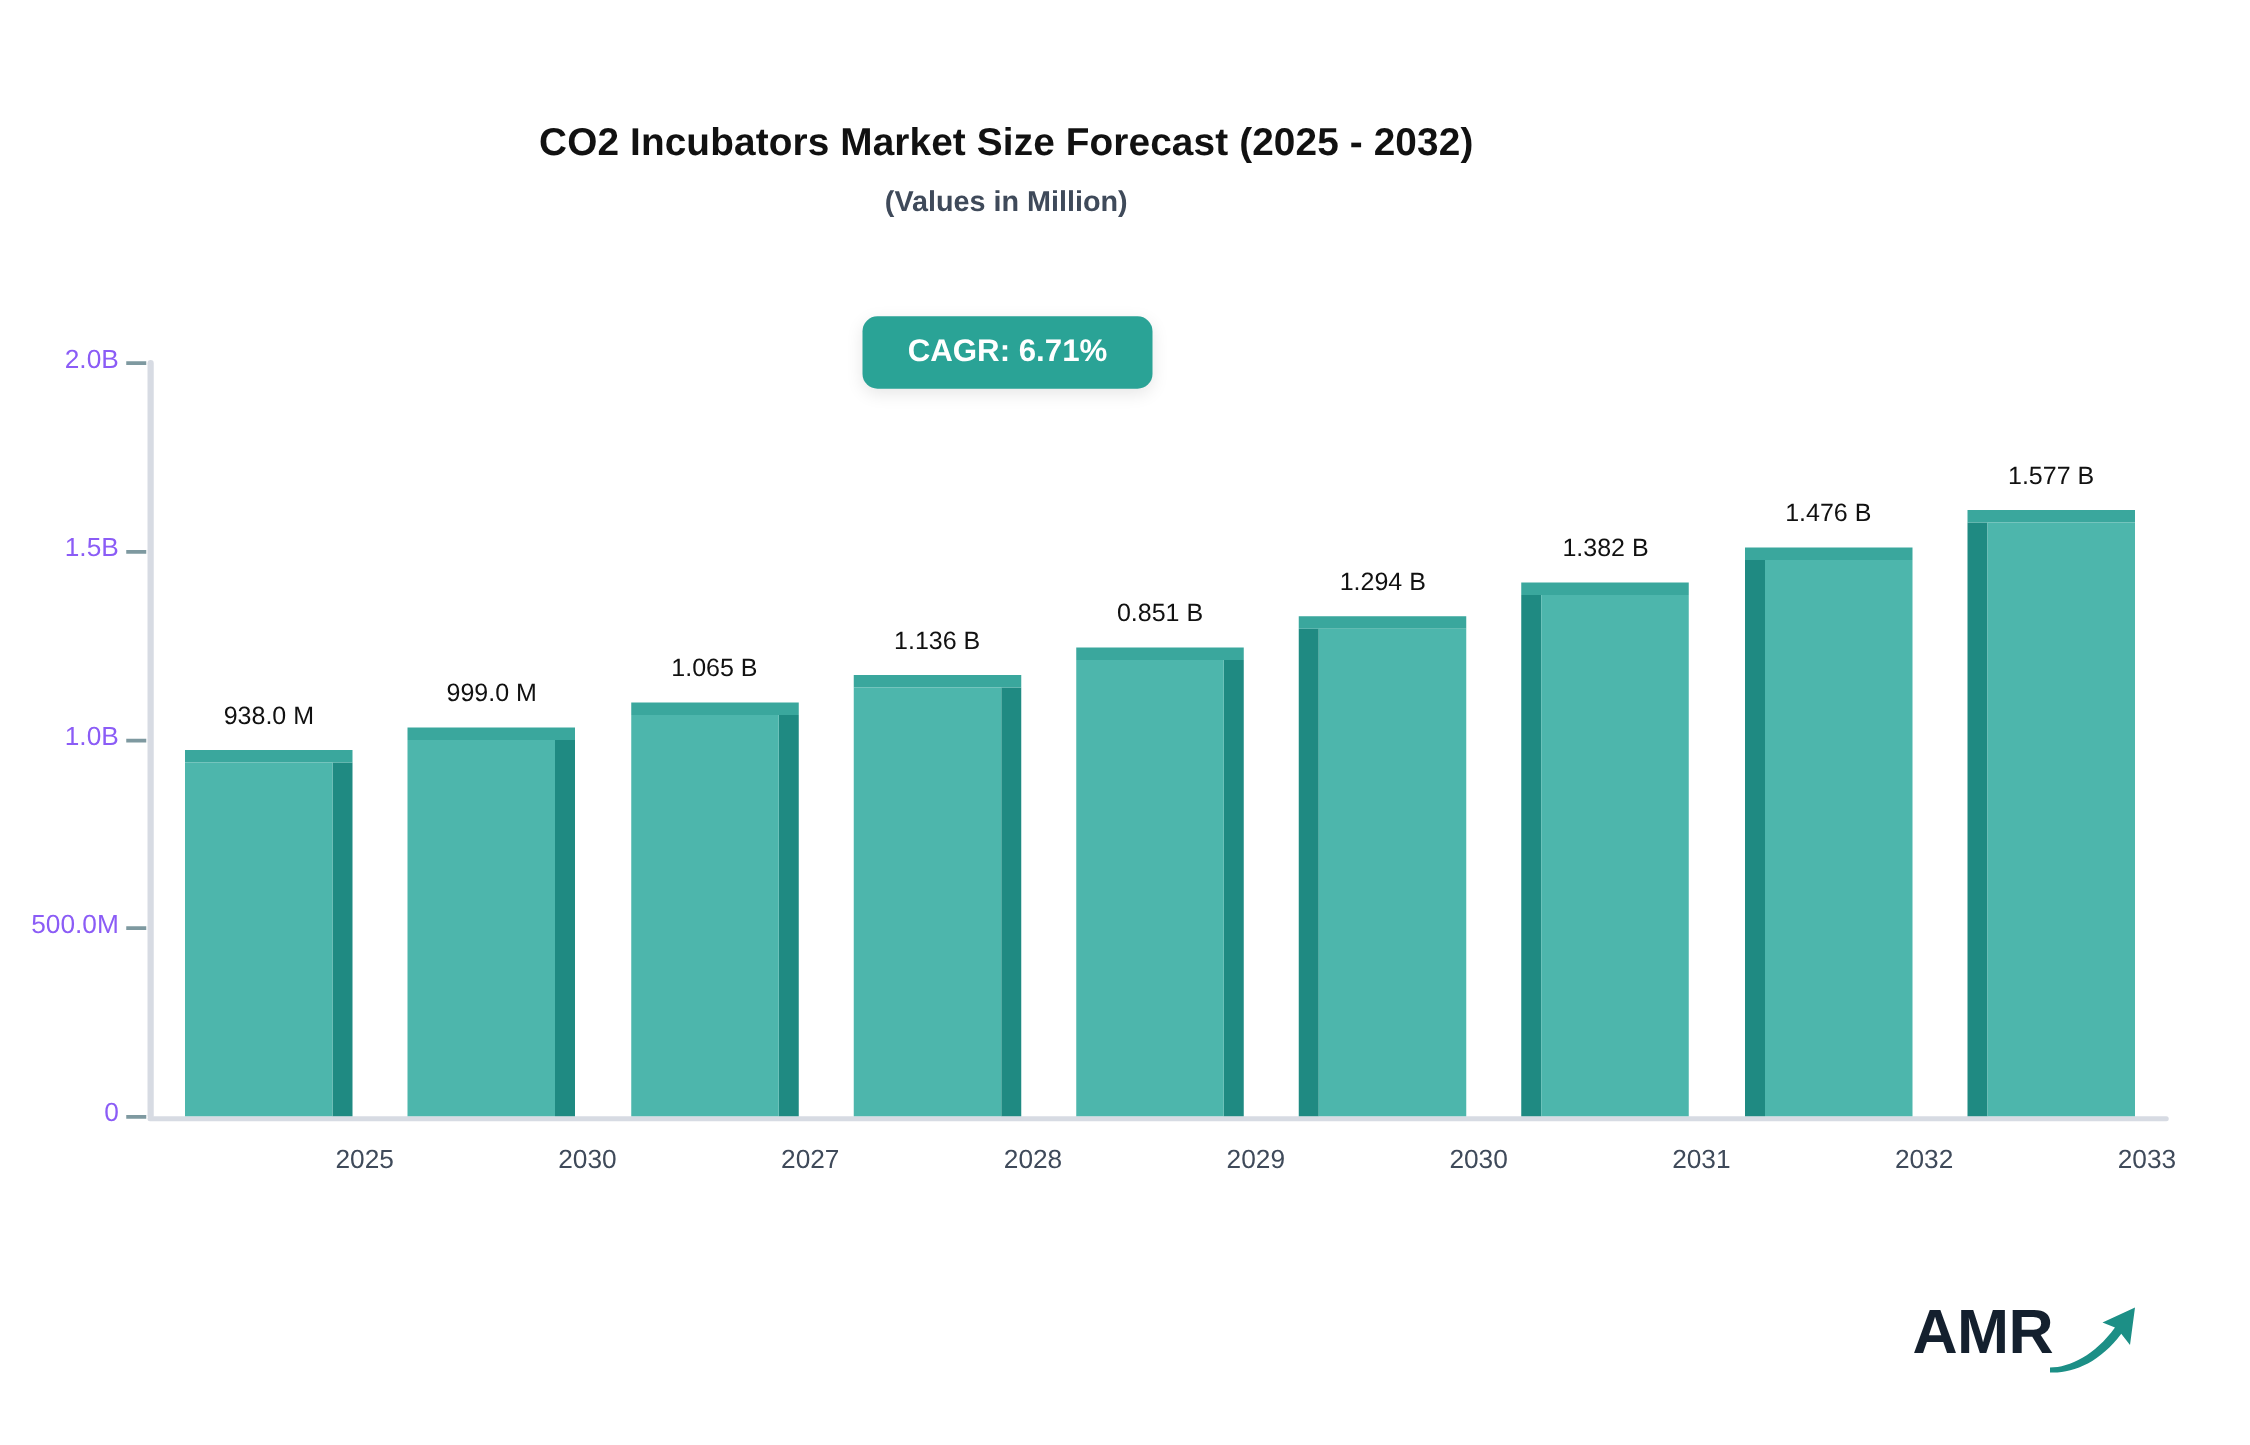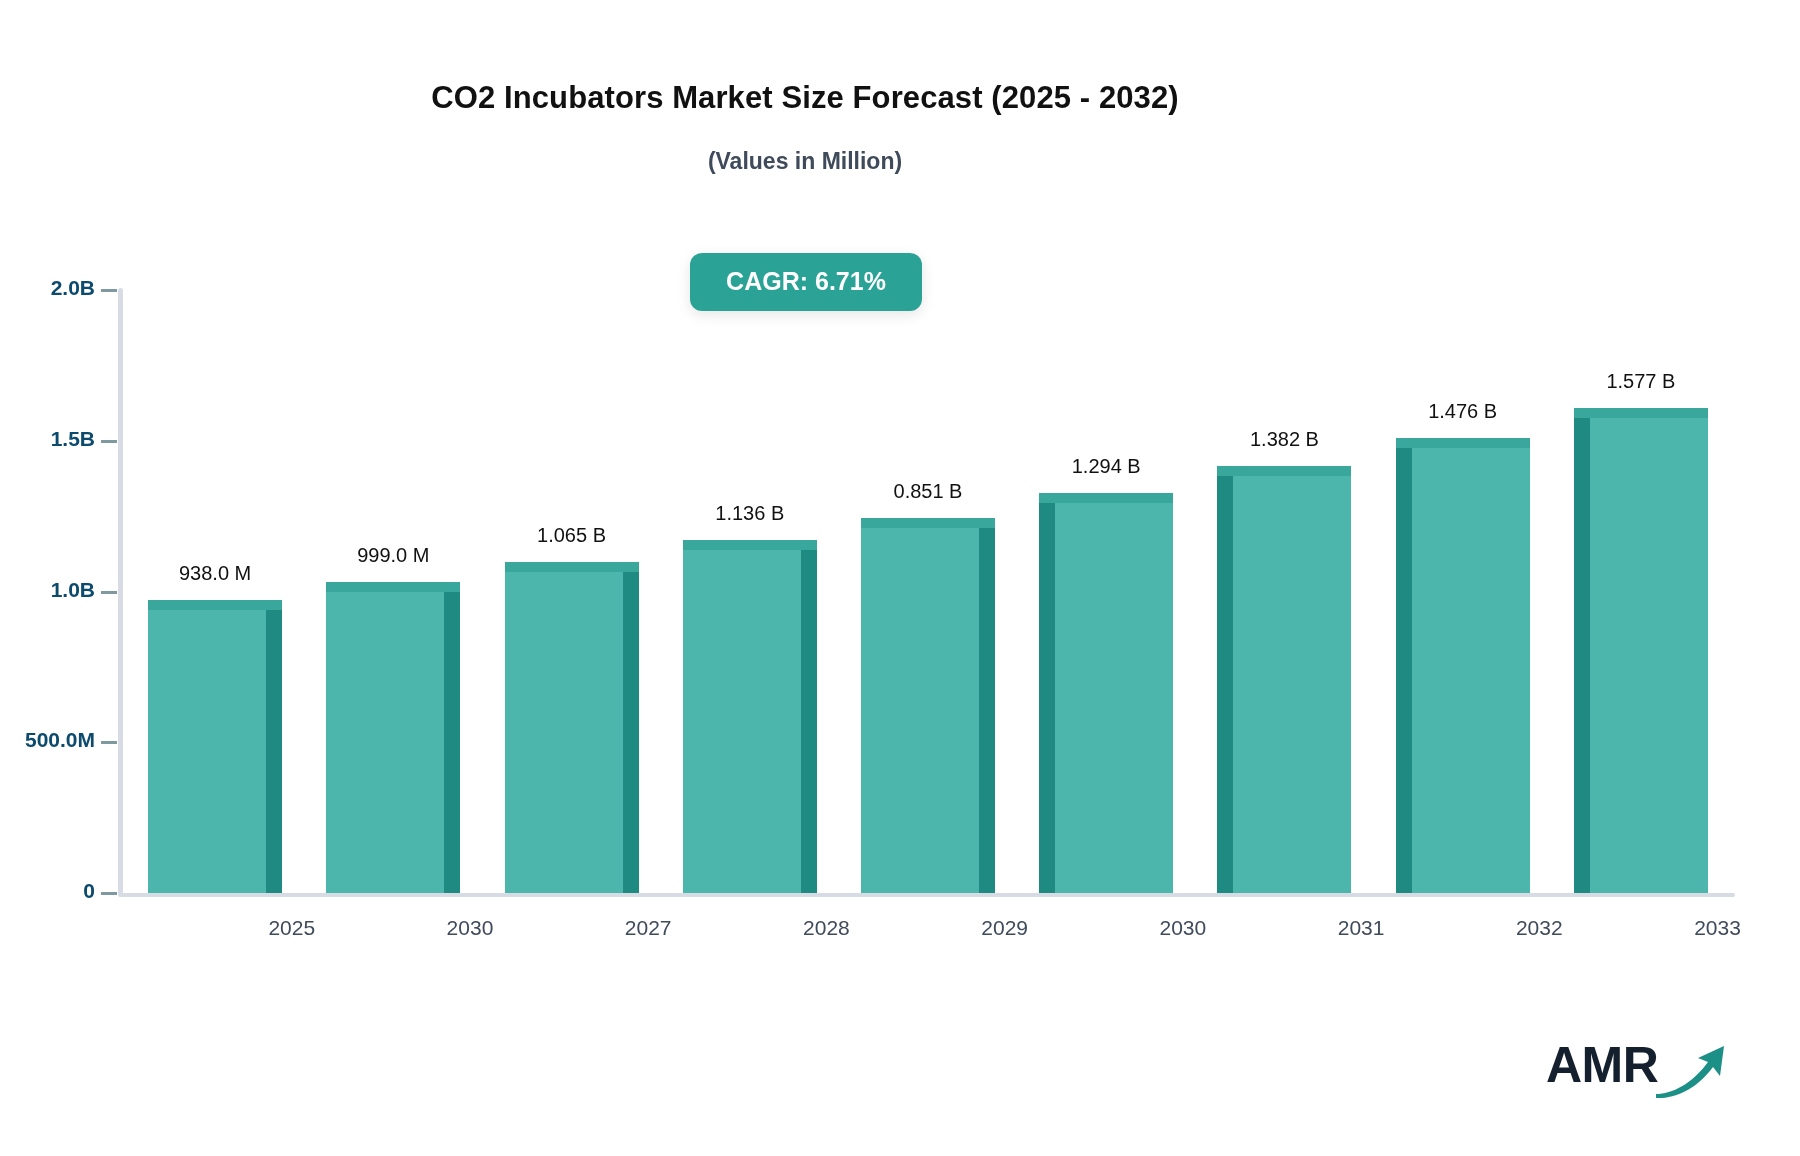--- a/index.html
+++ b/index.html
@@ -19,21 +19,21 @@
     position: absolute;
     left: 0; top: 0;
     width: 1800px;
     height: 1156px;
   }
 
   
   .chart-title {
     position: absolute;
     left: 0;
-    top: 80px;
+    top: 96px;
     width: 1610px;
     text-align: center;
     font-size: 31px;
     font-weight: bold;
     color: #111111;
     letter-spacing: 0.1px;
     white-space: nowrap;
   }
   .chart-subtitle {
     position: absolute;
@@ -85,23 +85,22 @@
     height: 4px;
     background: #d7dbe3;
     border-radius: 2px;
   }
 
   
   .y-tick {
     position: absolute;
     right: 0;
     font-size: 21px;
-    color: #0c4a6e;
-    white-space: nowrap;
-    font-weight: bold;
+    color: #8b5cf6;
+    white-space: nowrap;
   }
   .y-tick-group {
     position: absolute;
     left: 0;
     top: 0;
     width: 95px;
     height: 1156px;
   }
   .y-dash {
     position: absolute;
@@ -158,21 +157,20 @@
     white-space: nowrap;
   }
 
   
   .amr-logo {
     position: absolute;
     left: 1530px;
     top: 1040px;
     width: 180px;
     height: 70px;
-    margin-left: 16px;
   }
   .amr-text {
     position: absolute;
     left: 0;
     top: 0;
     font-size: 50px;
     font-weight: bold;
     color: #14202e;
     letter-spacing: -0.5px;
     line-height: 1;

